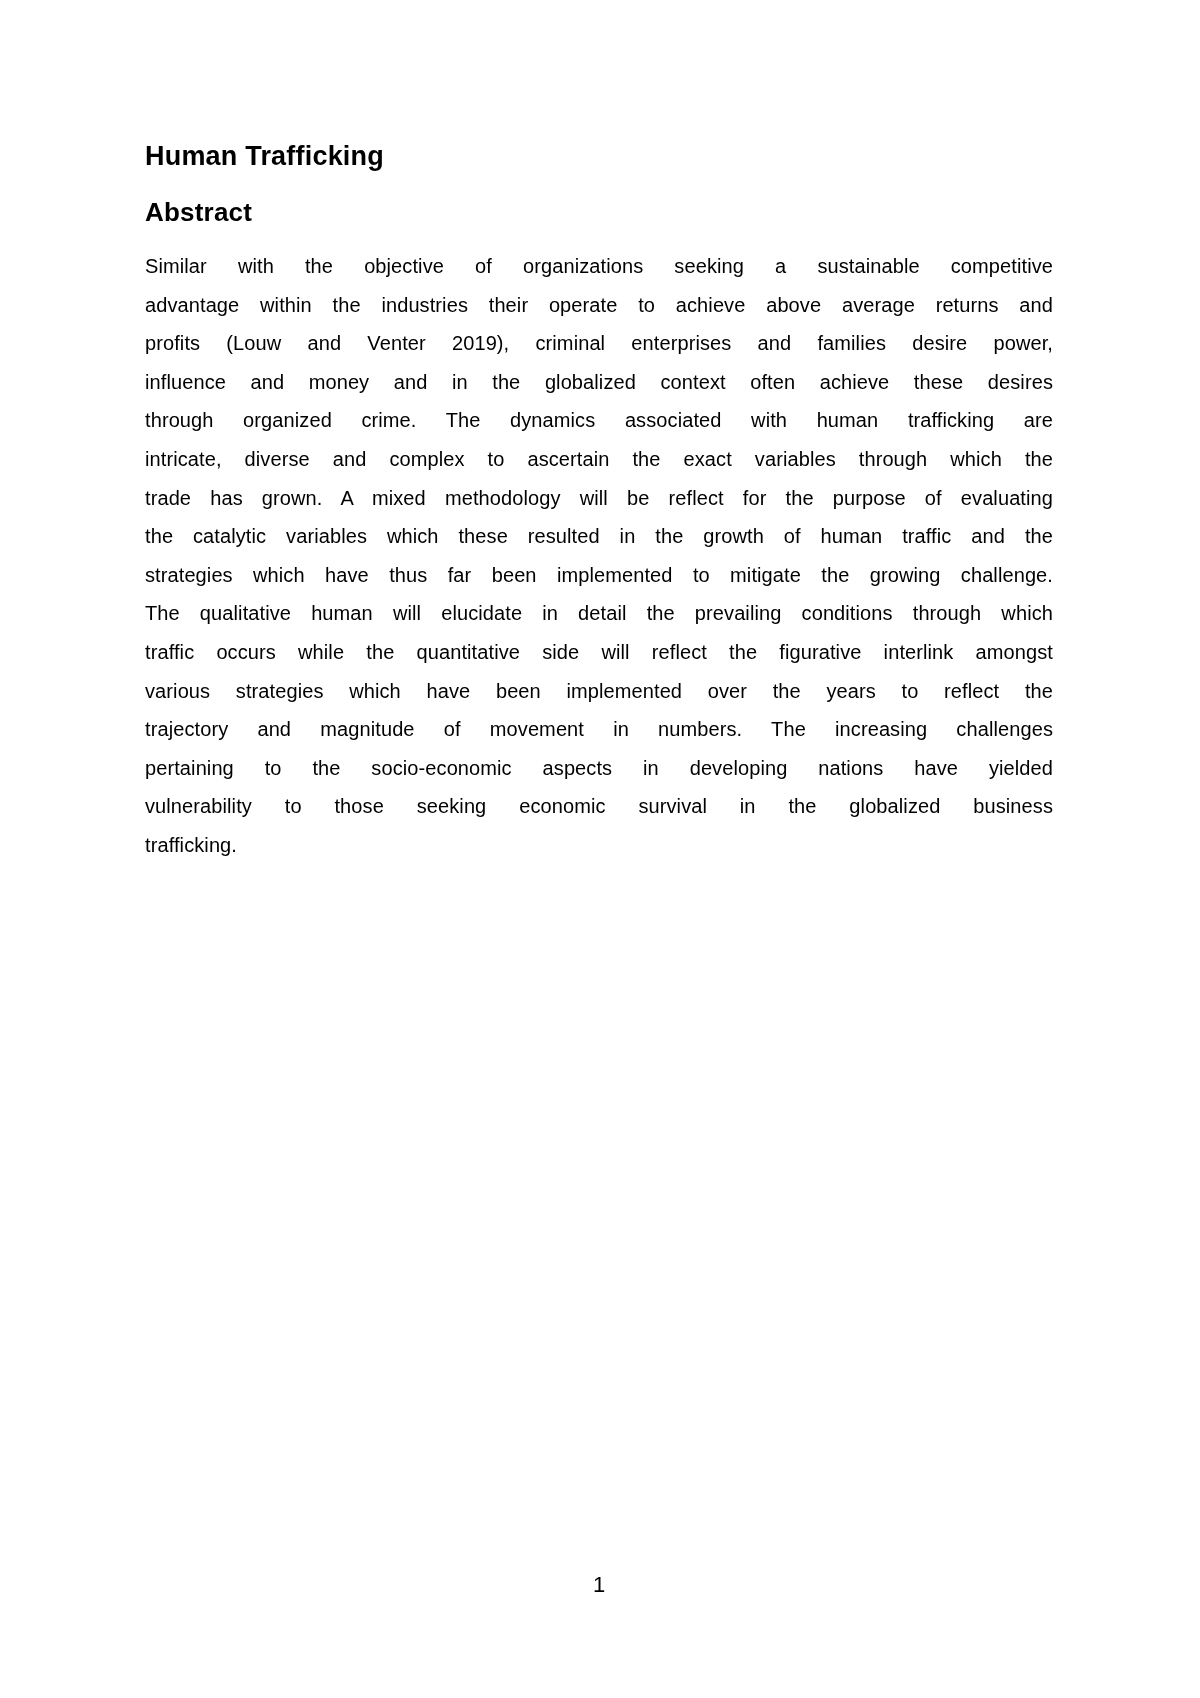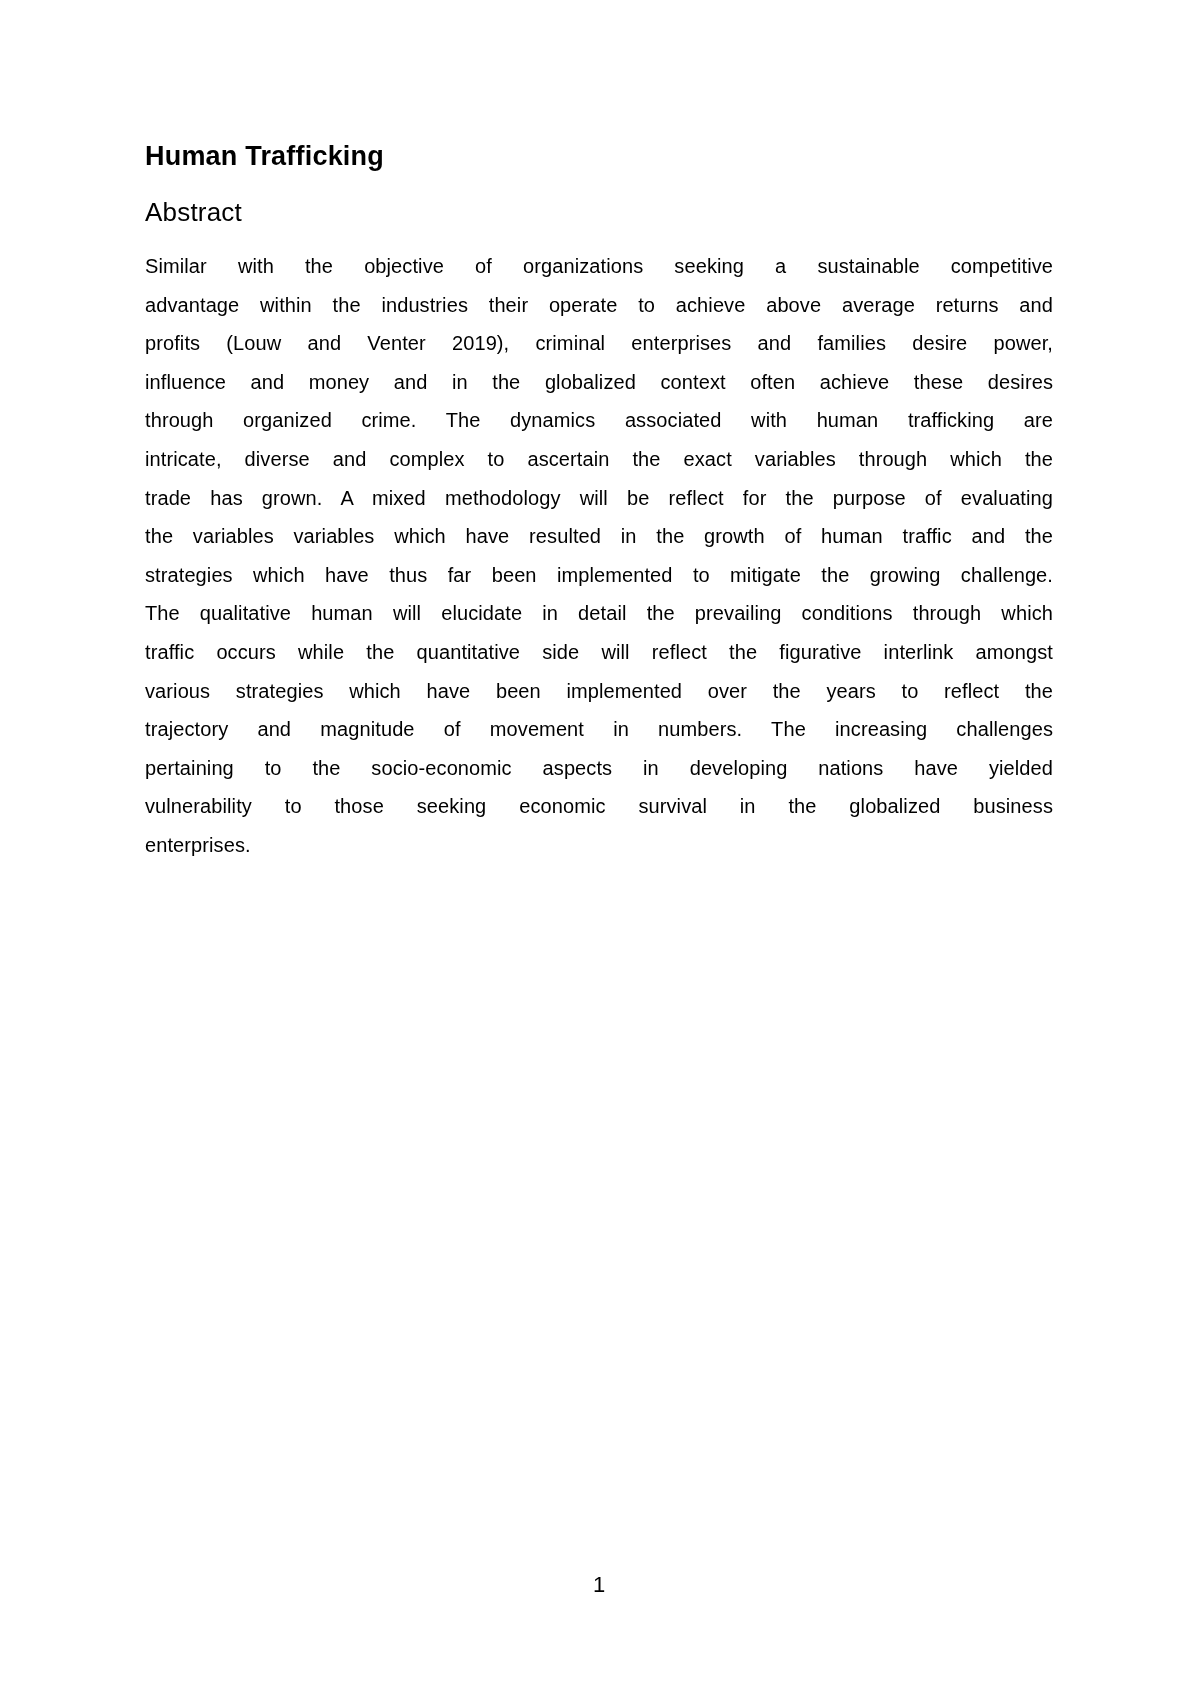--- a/index.html
+++ b/index.html
@@ -22,21 +22,21 @@
     font-size: 27px;
     font-weight: bold;
     letter-spacing: 0.2px;
     white-space: nowrap;
   }
   .doc-heading {
     position: absolute;
     left: 145px;
     top: 197px;
     font-size: 26px;
-    font-weight: normal;
+    font-weight: bold;
     letter-spacing: 0.2px;
     white-space: nowrap;
   }
   .abstract-body {
     position: absolute;
     left: 145px;
     top: 247px;
     width: 908px;
     font-size: 20px;
     line-height: 38.6px;
@@ -80,27 +80,27 @@
   <h2 class="doc-heading">Abstract</h2>
 
   <div class="abstract-body">
       <div class="jline">Similar with the objective of organizations seeking a sustainable competitive</div>
       <div class="jline">advantage within the industries their operate to achieve above average returns and</div>
       <div class="jline">profits (Louw and Venter 2019), criminal enterprises and families desire power,</div>
       <div class="jline">influence and money and in the globalized context often achieve these desires</div>
       <div class="jline">through organized crime. The dynamics associated with human trafficking are</div>
       <div class="jline">intricate, diverse and complex to ascertain the exact variables through which the</div>
       <div class="jline">trade has grown. A mixed methodology will be reflect for the purpose of evaluating</div>
-      <div class="jline">the variables variables which have resulted in the growth of human traffic and the</div>
+      <div class="jline">the catalytic variables which these resulted in the growth of human traffic and the</div>
       <div class="jline">strategies which have thus far been implemented to mitigate the growing challenge.</div>
       <div class="jline">The qualitative human will elucidate in detail the prevailing conditions through which</div>
       <div class="jline">traffic occurs while the quantitative side will reflect the figurative interlink amongst</div>
       <div class="jline">various strategies which have been implemented over the years to reflect the</div>
       <div class="jline">trajectory and magnitude of movement in numbers. The increasing challenges</div>
       <div class="jline">pertaining to the socio-economic aspects in developing nations have yielded</div>
       <div class="jline">vulnerability to those seeking economic survival in the globalized business</div>
-      <div class="jline">enterprises.</div>
+      <div class="jline">trafficking.</div>
     </div>
 
   <div class="page-number">1</div>
 
 
 </div>
 
 </body></html>

